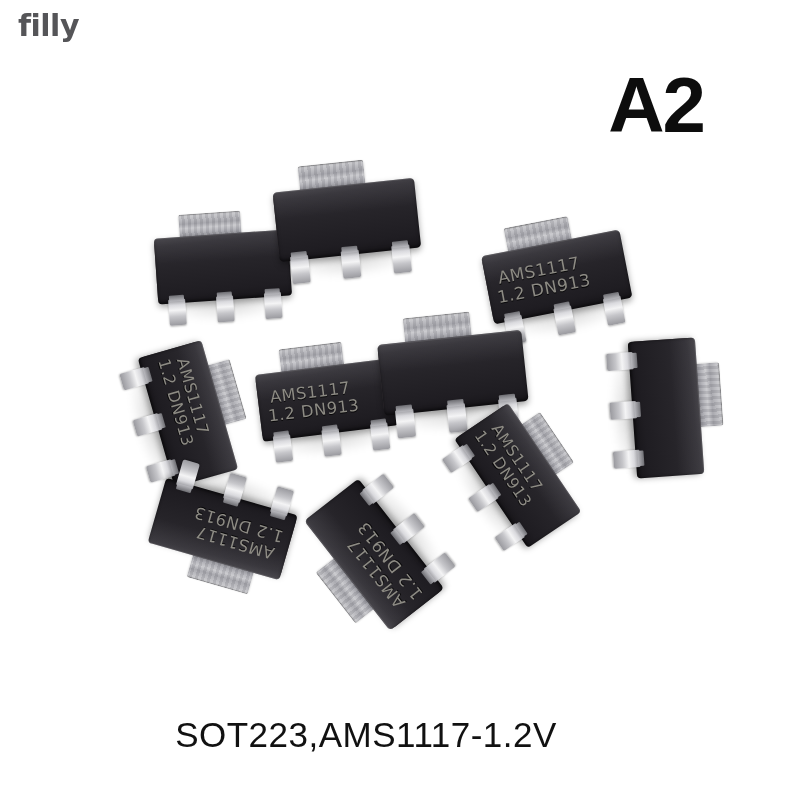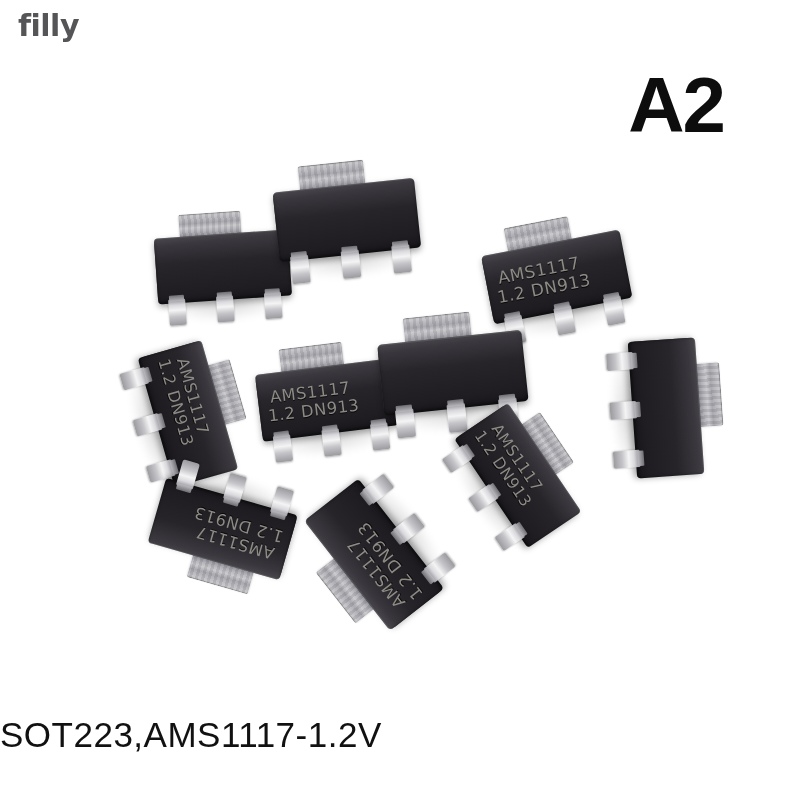--- a/index.html
+++ b/index.html
@@ -7,21 +7,20 @@
   body{
     width:800px;height:800px;
     background:#ffffff;
     font-family:"Liberation Sans", sans-serif;
     overflow:hidden;
   }
   .stage{
     position:relative;
     width:732px;height:800px;
     background:#ffffff;
-    padding-left:20px;
   }
 
   
   .watermark{
     position:absolute;
     left:18px; top:8px;
     font-size:30px;
     font-weight:600;
     letter-spacing:-0.5px;
     color:#555558;
@@ -36,20 +35,21 @@
     letter-spacing:-2px;
     color:#0d0d0d;
     font-family:"Liberation Sans", sans-serif;
     line-height:1;
     margin-top:44px;
   }
   .caption{
     position:absolute;
     left:0; right:0;
     top:715px;
+    text-align:center;
     font-size:35px;
     letter-spacing:0.5px;
     color:#111111;
     font-family:"Liberation Sans", sans-serif;
   }
 
   
   .part{
     position:absolute;
     width:150px;height:112px;

